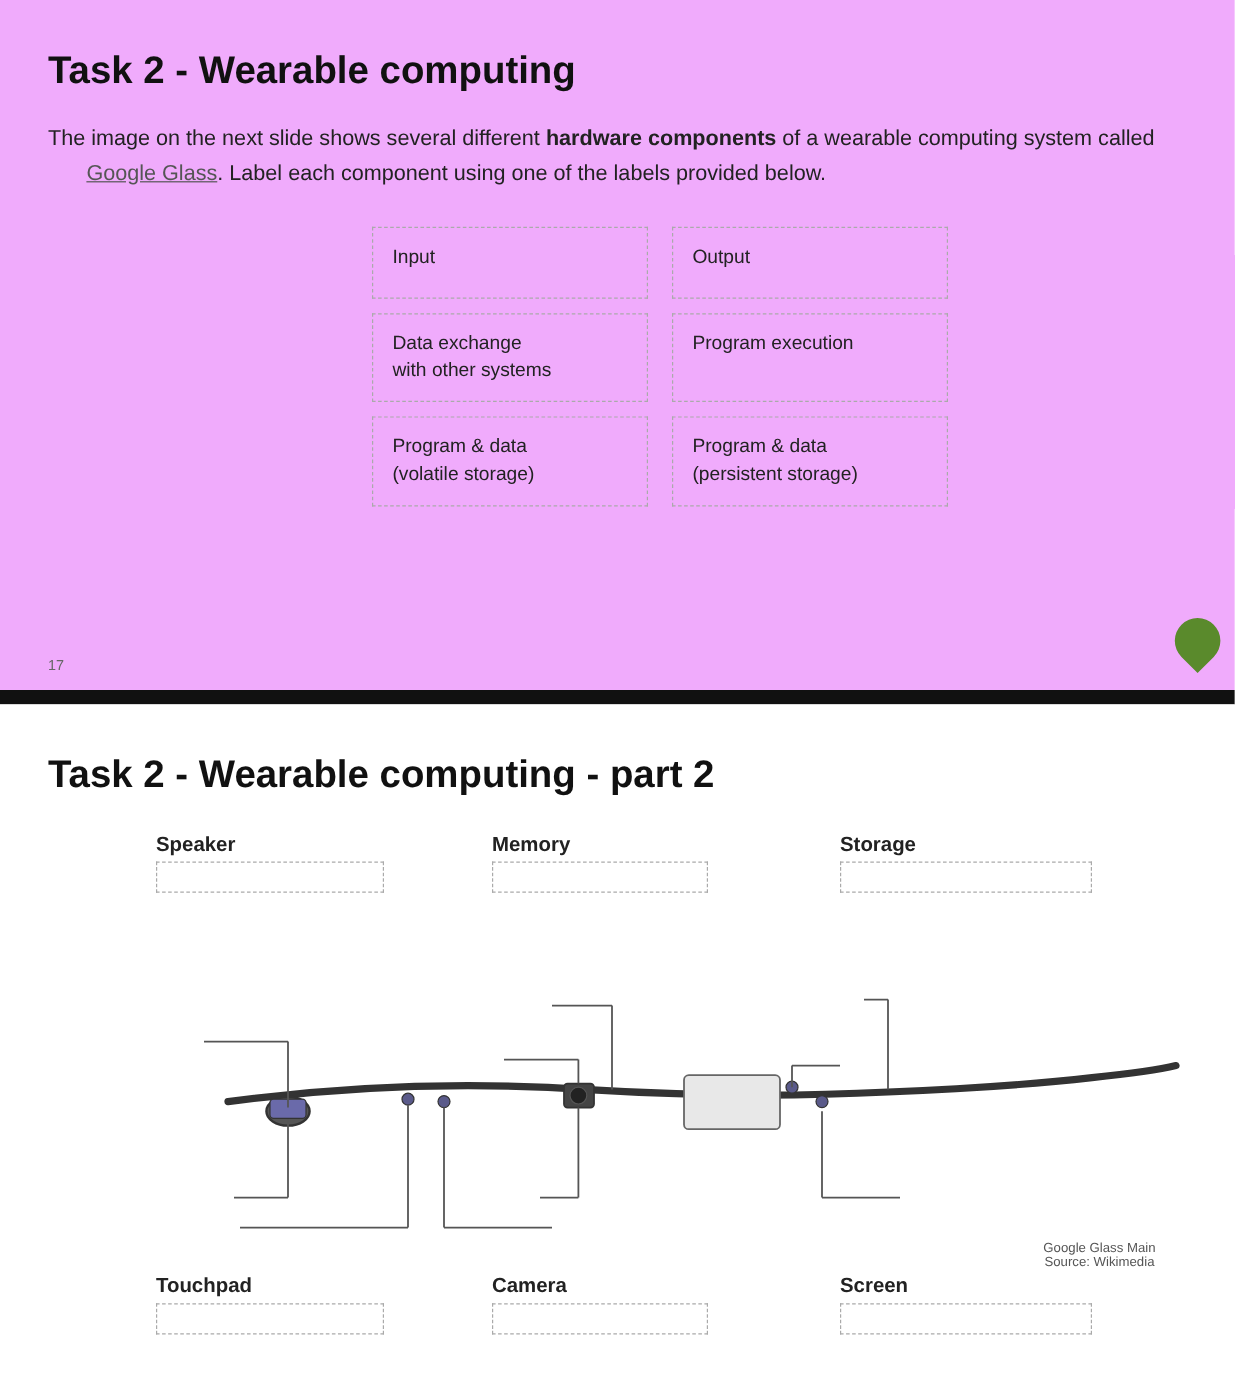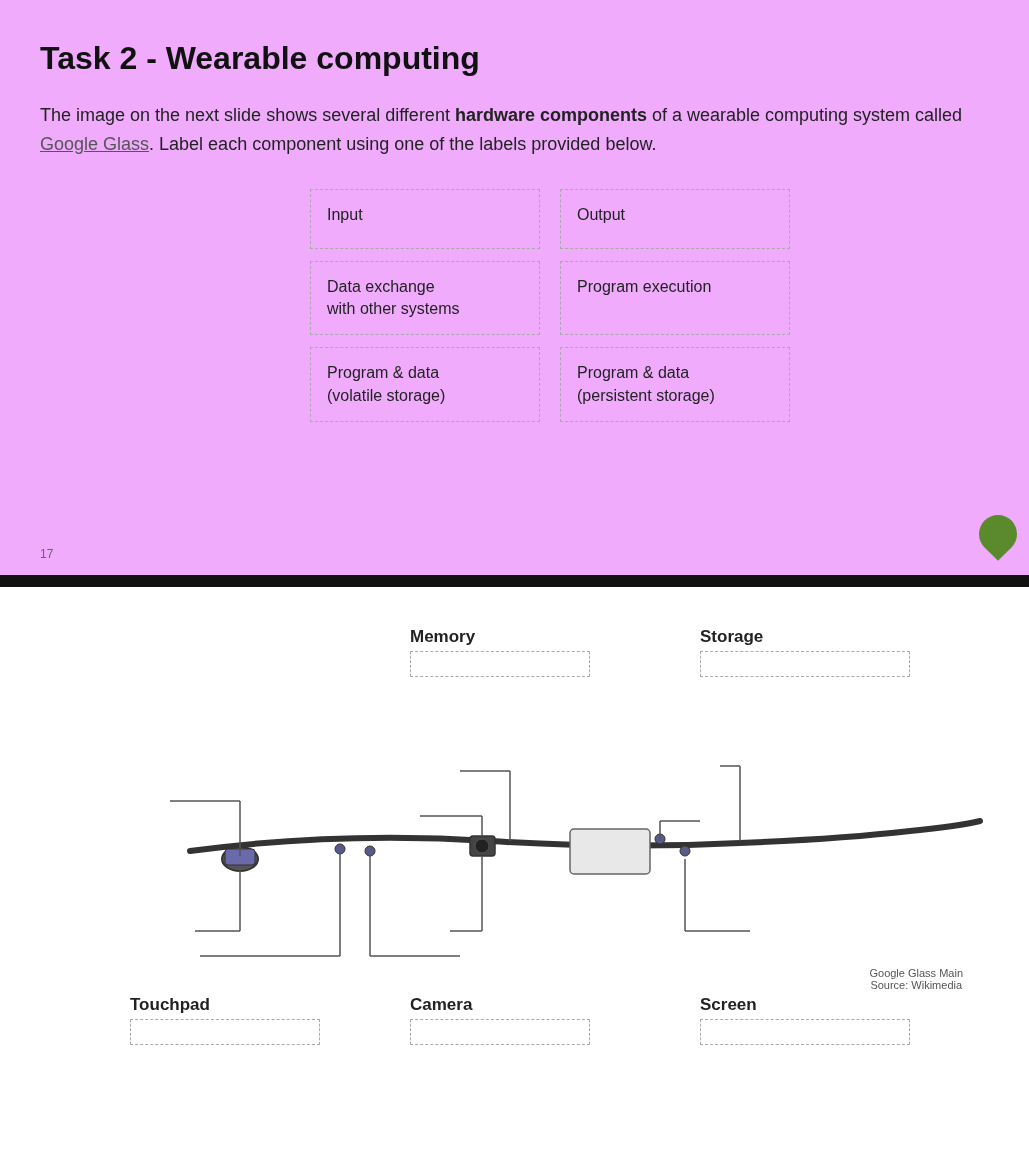--- a/index.html
+++ b/index.html
@@ -27,20 +27,21 @@
 
     .slide1 .intro {
       font-size: 18px;
       line-height: 1.6;
       margin-bottom: 30px;
     }
 
     .slide1 .intro a {
       color: #555;
       text-decoration: underline;
+      margin-left: 32px;
     }
 
     .labels-grid {
       display: grid;
       grid-template-columns: 230px 230px;
       grid-template-rows: auto auto auto;
       gap: 12px 20px;
       margin-left: 270px;
     }
 
@@ -139,25 +140,30 @@
   <div class="slide-number">17</div>
 
   <div class="logo-area">
     <div class="logo-circle"></div>
   </div>
 </div>
 
 <div class="divider"></div>
 
 <div class="slide2">
+  <h1>Task 2 - Wearable computing - part 2</h1>
 
   <div class="task2-container">
 
     <div style="position:relative; width:100%; height:80px;">
 
+      <div style="position:absolute; left:90px; top:0;">
+        <div style="font-size:17px;font-weight:bold;margin-bottom:4px;">Speaker</div>
+        <input type="text" style="width: 190px; height: 26px; border: 1.5px dashed rgb(170, 170, 170); outline: none;">
+      </div>
 
       <div style="position:absolute; left:370px; top:0;">
         <div style="font-size:17px;font-weight:bold;margin-bottom:4px;">Memory</div>
         <input type="text" style="width: 180px; height: 26px; border: 1.5px dashed rgb(170, 170, 170); outline: none;">
       </div>
 
       <div style="position:absolute; left:660px; top:0;">
         <div style="font-size:17px;font-weight:bold;margin-bottom:4px;">Storage</div>
         <input type="text" style="width: 210px; height: 26px; border: 1.5px dashed rgb(170, 170, 170); outline: none;">
       </div>

